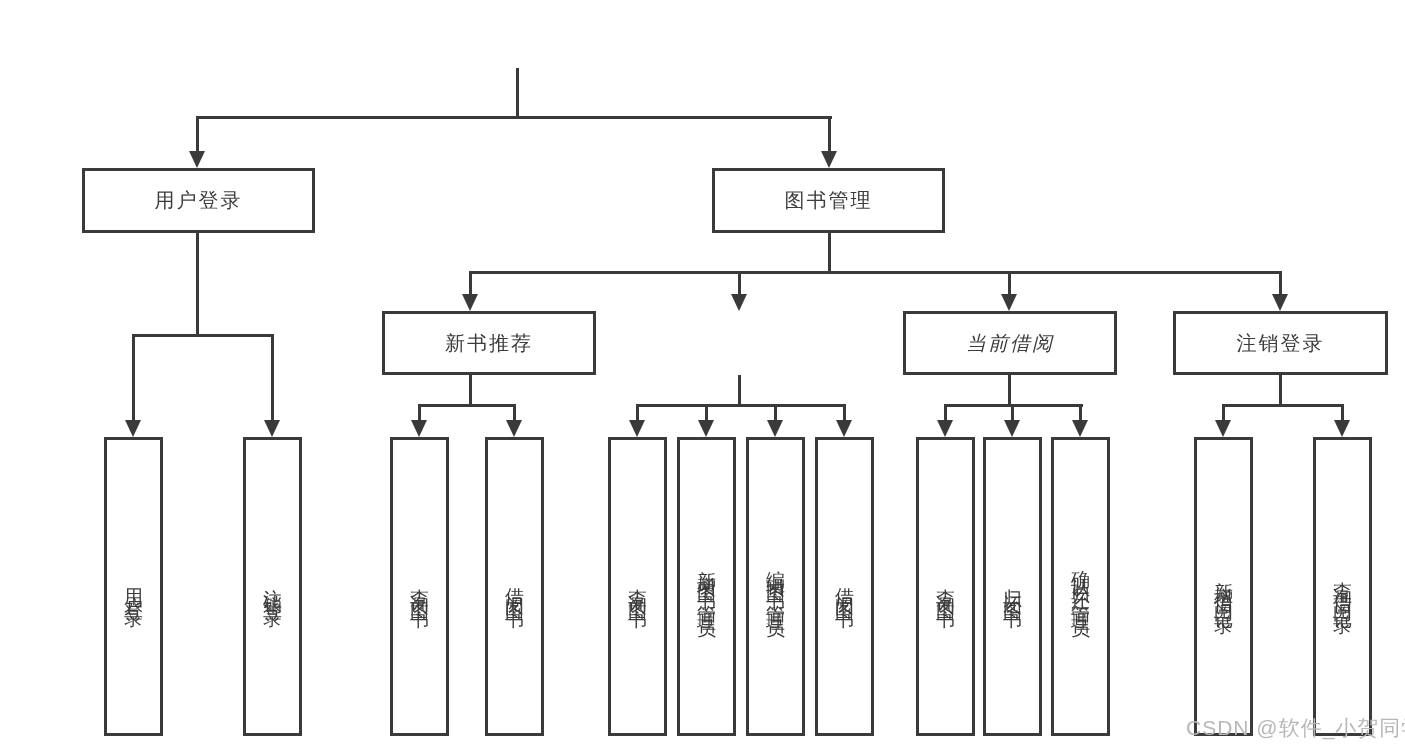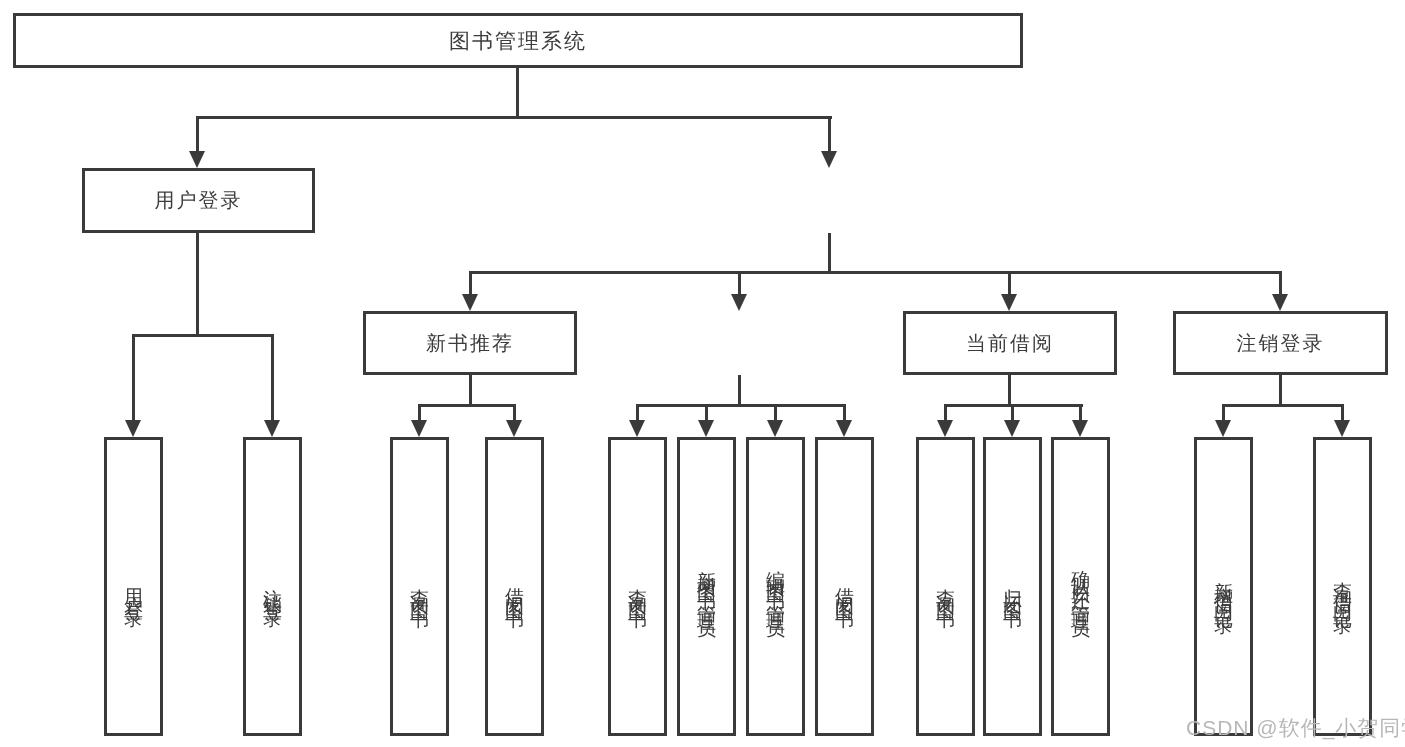--- a/index.html
+++ b/index.html
@@ -50,57 +50,57 @@
     letter-spacing:1px;
     z-index:5;
     white-space:nowrap;
   }
 </style>
 </head>
 <body>
 
 <div id="canvas">
 
-  <div class="box lvl1">
-    <span>图书管理系统</span>
-  </div>
 
   <div class="vl" style="left:516px;top:68px;height:50px;"></div>
   <div class="hl" style="left:196px;top:116px;width:636px;"></div>
   <div class="vl" style="left:196px;top:117px;height:36px;"></div>
   <div class="ah" style="left:189px;top:151px;"></div>
   <div class="vl" style="left:828px;top:117px;height:36px;"></div>
   <div class="ah" style="left:821px;top:151px;"></div>
 
   <div class="box lvl2" style="left:82px;">
     <span>用户登录</span>
+  </div>
+  <div class="box lvl2" style="left:712px;">
+    <span>图书管理</span>
   </div>
 
   <div class="vl" style="left:196px;top:233px;height:103px;"></div>
   <div class="hl" style="left:132px;top:334px;width:142px;"></div>
   <div class="vl" style="left:132px;top:335px;height:87px;"></div>
   <div class="ah" style="left:125px;top:420px;"></div>
   <div class="vl" style="left:271px;top:335px;height:87px;"></div>
   <div class="ah" style="left:264px;top:420px;"></div>
 
   <div class="vl" style="left:828px;top:233px;height:41px;"></div>
   <div class="hl" style="left:469px;top:271px;width:813px;"></div>
   <div class="vl" style="left:469px;top:272px;height:24px;"></div>
   <div class="ah" style="left:462px;top:294px;"></div>
   <div class="vl" style="left:738px;top:272px;height:24px;"></div>
   <div class="ah" style="left:731px;top:294px;"></div>
   <div class="vl" style="left:1008px;top:272px;height:24px;"></div>
   <div class="ah" style="left:1001px;top:294px;"></div>
   <div class="vl" style="left:1279px;top:272px;height:24px;"></div>
   <div class="ah" style="left:1272px;top:294px;"></div>
 
-  <div class="box lvl3" style="left:363px;width:214px;">
+  <div class="box lvl3" style="left:382px;width:214px;">
     <span>新书推荐</span>
   </div>
-  <div class="box lvl3" style="left:903px;width:214px;">
+  <div class="box lvl3" style="left:903px;width:214px;font-style:italic;">
     <span>当前借阅</span>
   </div>
   <div class="box lvl3" style="left:1173px;width:215px;">
     <span>注销登录</span>
   </div>
 
   <div class="vl" style="left:469px;top:375px;height:32px;"></div>
   <div class="hl" style="left:418px;top:404px;width:98px;"></div>
   <div class="vl" style="left:418px;top:405px;height:17px;"></div>
   <div class="ah" style="left:411px;top:420px;"></div>

